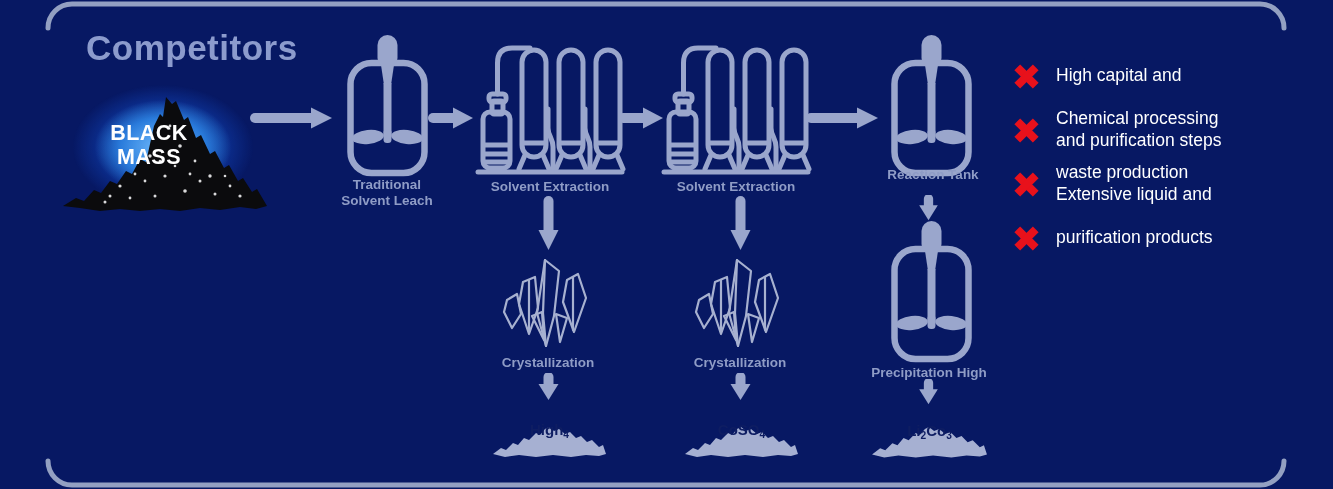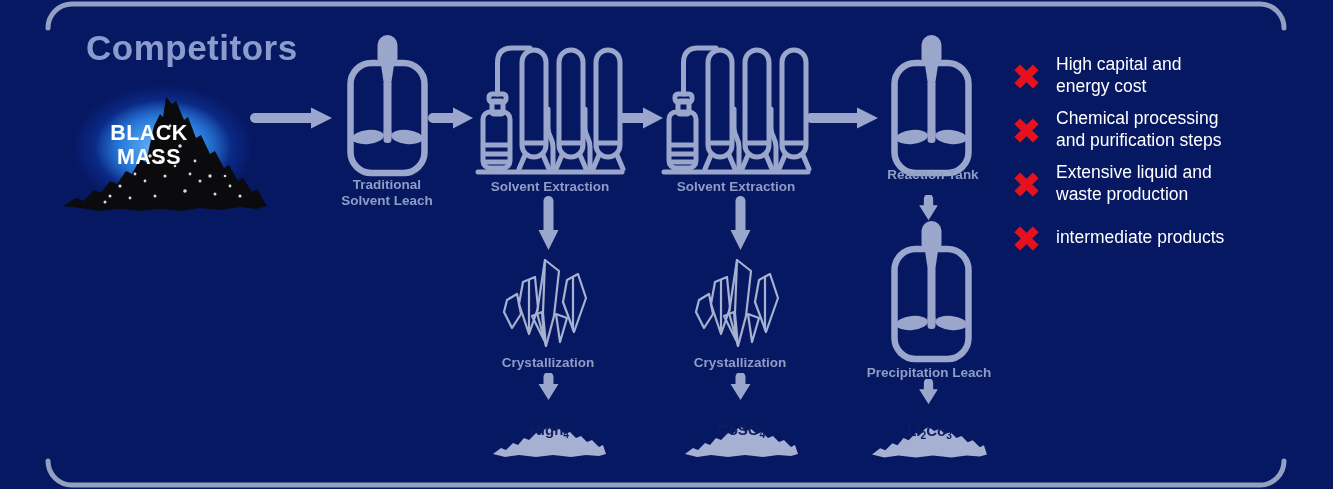--- a/index.html
+++ b/index.html
@@ -228,62 +228,61 @@
       <span>CoSO</span><sub>4</sub><span></span><sub></sub>
     </div>
   </div>
 
   <svg class="abs" style="left:917px;top:195px" width="23" height="27" viewBox="0 0 23 29">
       <use href="#v-arrow-short"></use>
     </svg>
   <svg class="abs" style="left:884px;top:219px" width="95" height="145" viewBox="0 0 95 145">
       <use href="#tank"></use>
     </svg>
-  <div class="abs step-label" style="left:844px;top:365px;width:170px">Precipitation Leach</div>
+  <div class="abs step-label" style="left:844px;top:365px;width:170px">Precipitation High</div>
   <svg class="abs" style="left:917px;top:379px" width="23" height="27" viewBox="0 0 23 29">
       <use href="#v-arrow-short"></use>
     </svg>
   <div class="abs pile-wrap" style="left:870px;top:403px;width:119px;height:56px">
     <svg width="119" height="56" viewBox="0 0 117 52">
         <use href="#powder-pile"></use>
       </svg>
     <div class="pile-label" style="top:19px">
       <span>Li</span><sub>2</sub><span>Co</span><sub>3</sub>
     </div>
   </div>
 
   <div class="abs bullet-row" style="top:53px">
     <svg width="29" height="29" viewBox="0 0 30 30">
         <use href="#x-mark"></use>
       </svg>
     <div class="bullet-text">
       <span>High capital and</span>
-        <span>energy cost</span>
     </div>
   </div>
   <div class="abs bullet-row" style="top:107px">
     <svg width="29" height="29" viewBox="0 0 30 30">
         <use href="#x-mark"></use>
       </svg>
     <div class="bullet-text">
       <span>Chemical processing</span>
         <span>and purification steps</span>
     </div>
   </div>
   <div class="abs bullet-row" style="top:161px">
     <svg width="29" height="29" viewBox="0 0 30 30">
         <use href="#x-mark"></use>
       </svg>
     <div class="bullet-text">
-      <span>Extensive liquid and</span>
-        <span>waste production</span>
+      <span>waste production</span>
+        <span>Extensive liquid and</span>
     </div>
   </div>
   <div class="abs bullet-row" style="top:215px">
     <svg width="29" height="29" viewBox="0 0 30 30">
         <use href="#x-mark"></use>
       </svg>
     <div class="bullet-text">
-        <span>intermediate products</span>
+        <span>purification products</span>
     </div>
   </div>
 
 </div>
 
 </body></html>

